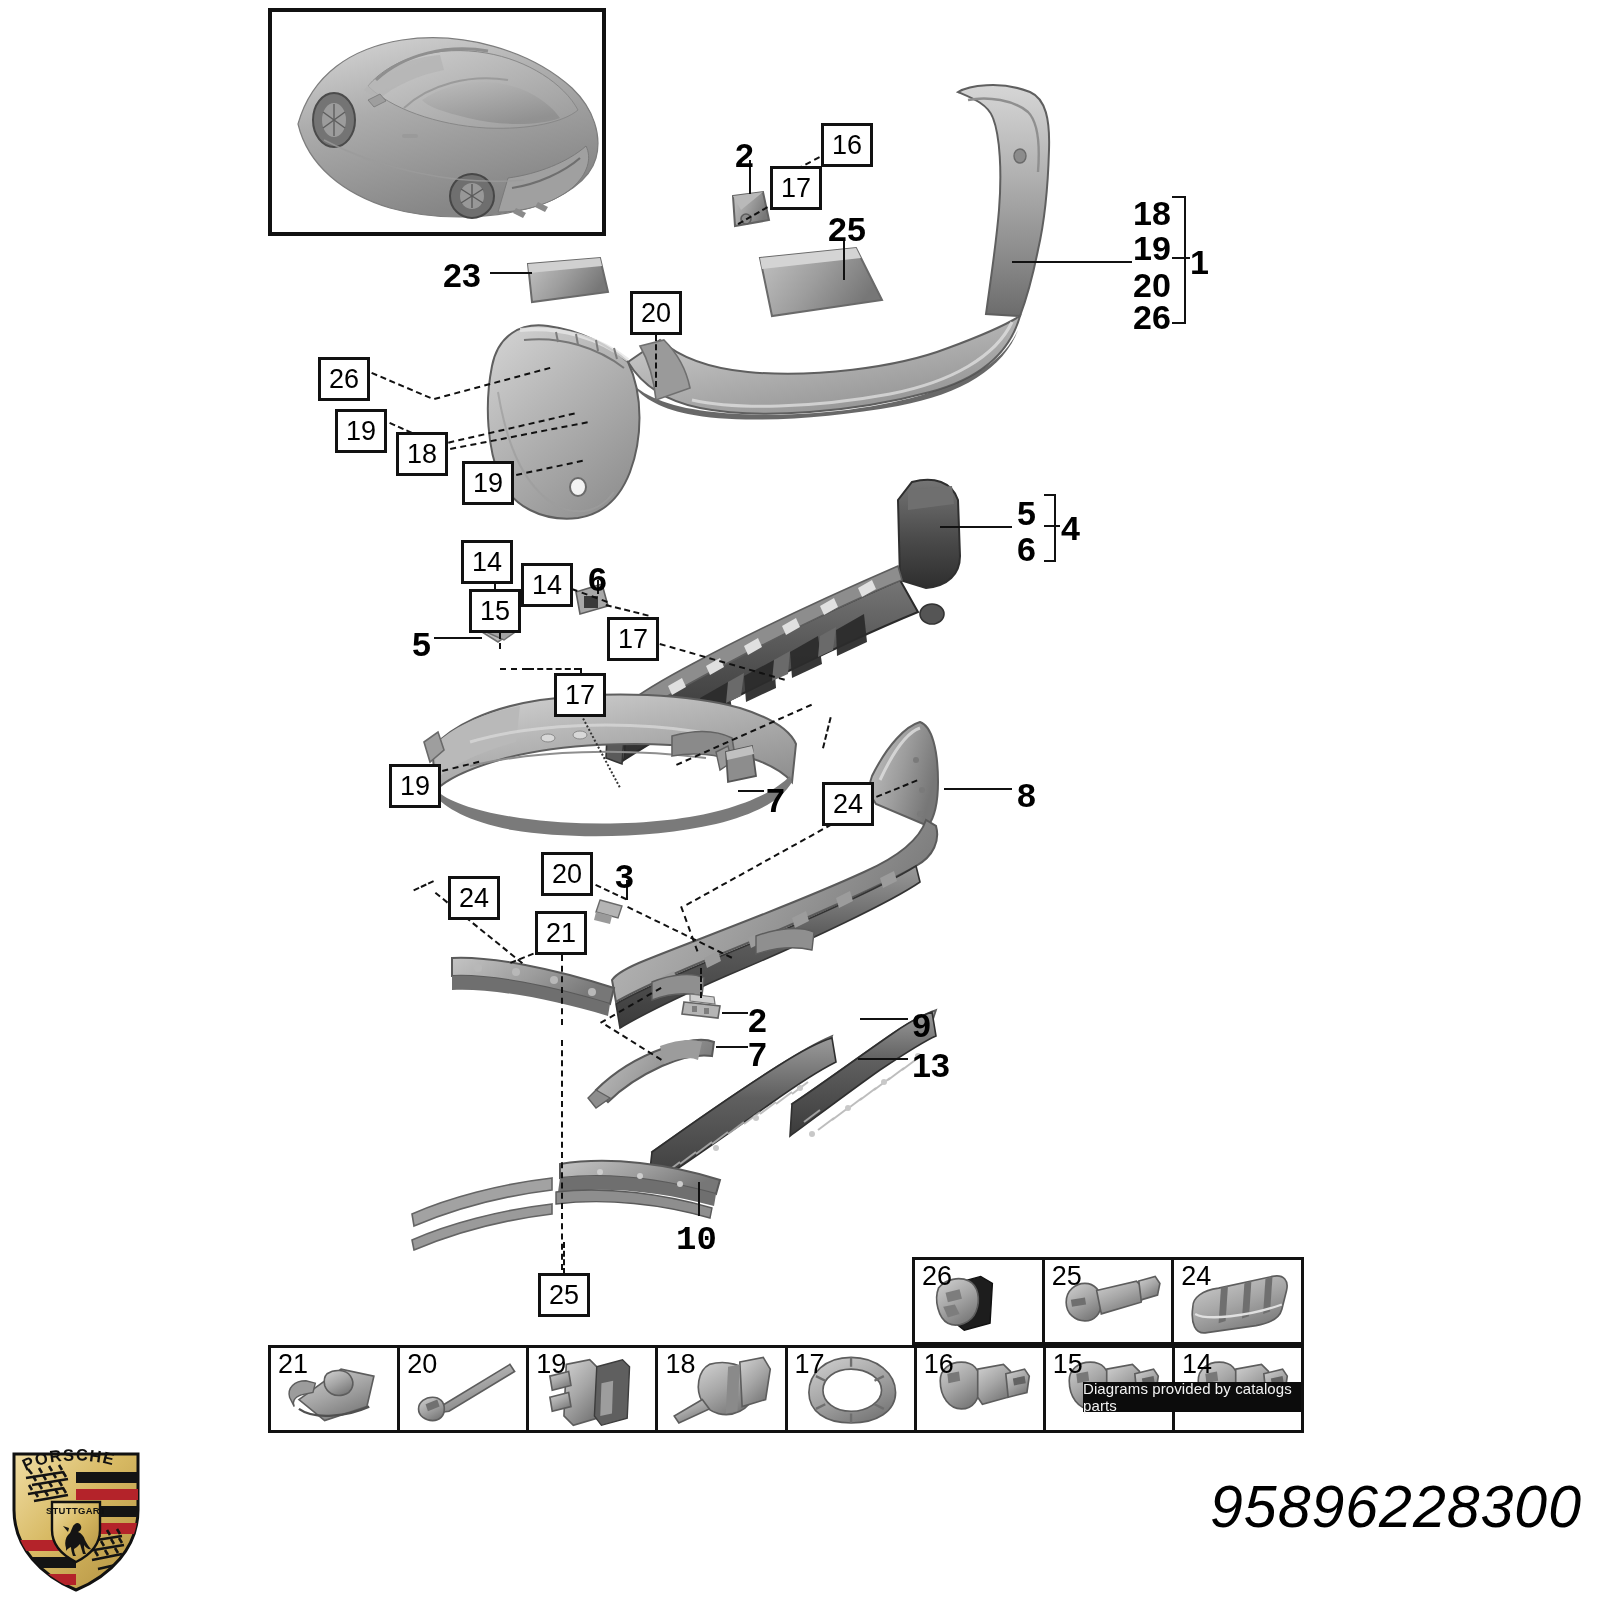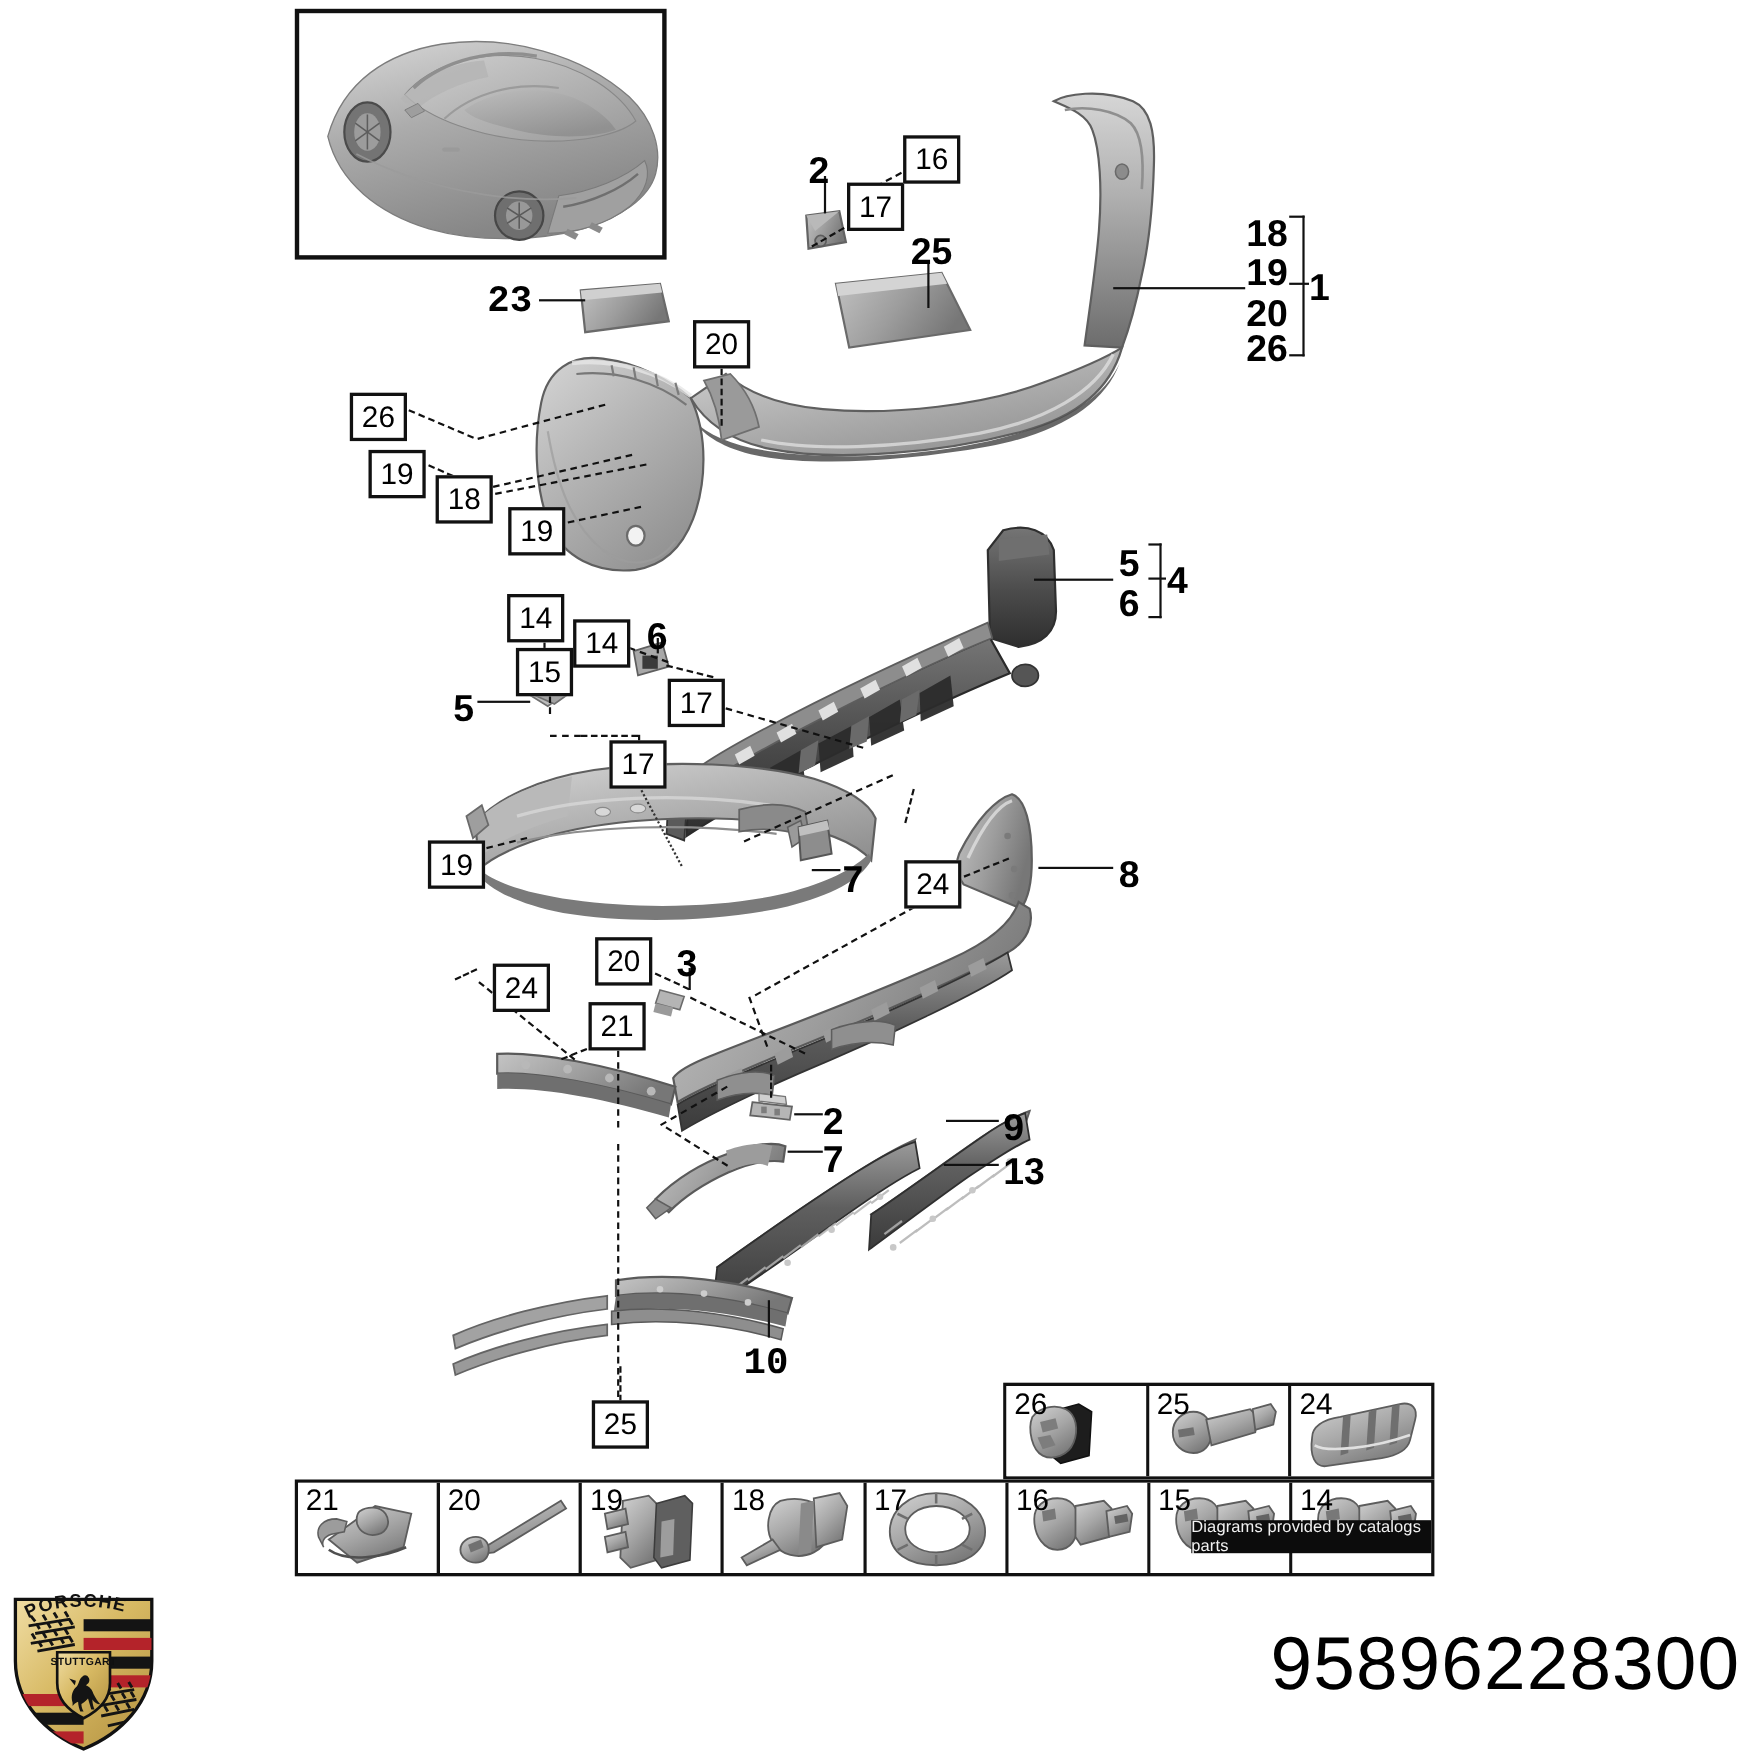--- a/index.html
+++ b/index.html
@@ -70,22 +70,23 @@
   #watermark{
     position:absolute;left:1083px;top:1382px;width:218px;height:30px;
     background:#0c0c0c;color:#f2f2f2;font-size:15px;
     display:flex;align-items:center;justify-content:center;
     z-index:60;letter-spacing:.1px;
   }
 
   
   #partno{
     position:absolute;right:18px;top:1478px;
-    font-size:68px;letter-spacing:1px;line-height:1;font-weight:400;
+    font-size:59px;letter-spacing:1px;line-height:1;font-weight:400;
     z-index:50;
+    font-style:italic;
   }
 
   
   #crest{position:absolute;left:6px;top:1444px;width:140px;height:152px;z-index:50;}
 
   svg{display:block;overflow:visible;}
   .no-sel{user-select:none;}
 </style>
 </head>
 <body>
@@ -583,21 +584,21 @@
       <div class="box-num no-sel" style="left: 554px; top: 673px; width: 52px; height: 44px;">17</div>
       <div class="box-num no-sel" style="left: 389px; top: 764px; width: 52px; height: 44px;">19</div>
       <div class="box-num no-sel" style="left: 822px; top: 782px; width: 52px; height: 44px;">24</div>
       <div class="box-num no-sel" style="left: 448px; top: 876px; width: 52px; height: 44px;">24</div>
       <div class="box-num no-sel" style="left: 541px; top: 852px; width: 52px; height: 44px;">20</div>
       <div class="box-num no-sel" style="left: 535px; top: 911px; width: 52px; height: 44px;">21</div>
       <div class="box-num no-sel" style="left: 538px; top: 1273px; width: 52px; height: 44px;">25</div>
     </div>
 
   <div id="nums">
-      <div class="num no-sel" style="left: 443px; top: 258px; font-family: Liberation Mono, monospace;">23</div>
+      <div class="num no-sel" style="left: 443px; top: 258px;">23</div>
       <div class="num no-sel" style="left: 735px; top: 138px;">2</div>
       <div class="num no-sel" style="left: 828px; top: 212px;">25</div>
       <div class="num no-sel" style="left: 1133px; top: 196px;">18</div>
       <div class="num no-sel" style="left: 1133px; top: 231px;">19</div>
       <div class="num no-sel" style="left: 1133px; top: 268px;">20</div>
       <div class="num no-sel" style="left: 1133px; top: 300px;">26</div>
       <div class="num no-sel" style="left: 1190px; top: 245px;">1</div>
       <div class="num no-sel" style="left: 1017px; top: 496px;">5</div>
       <div class="num no-sel" style="left: 1017px; top: 532px;">6</div>
       <div class="num no-sel" style="left: 1061px; top: 511px;">4</div>

